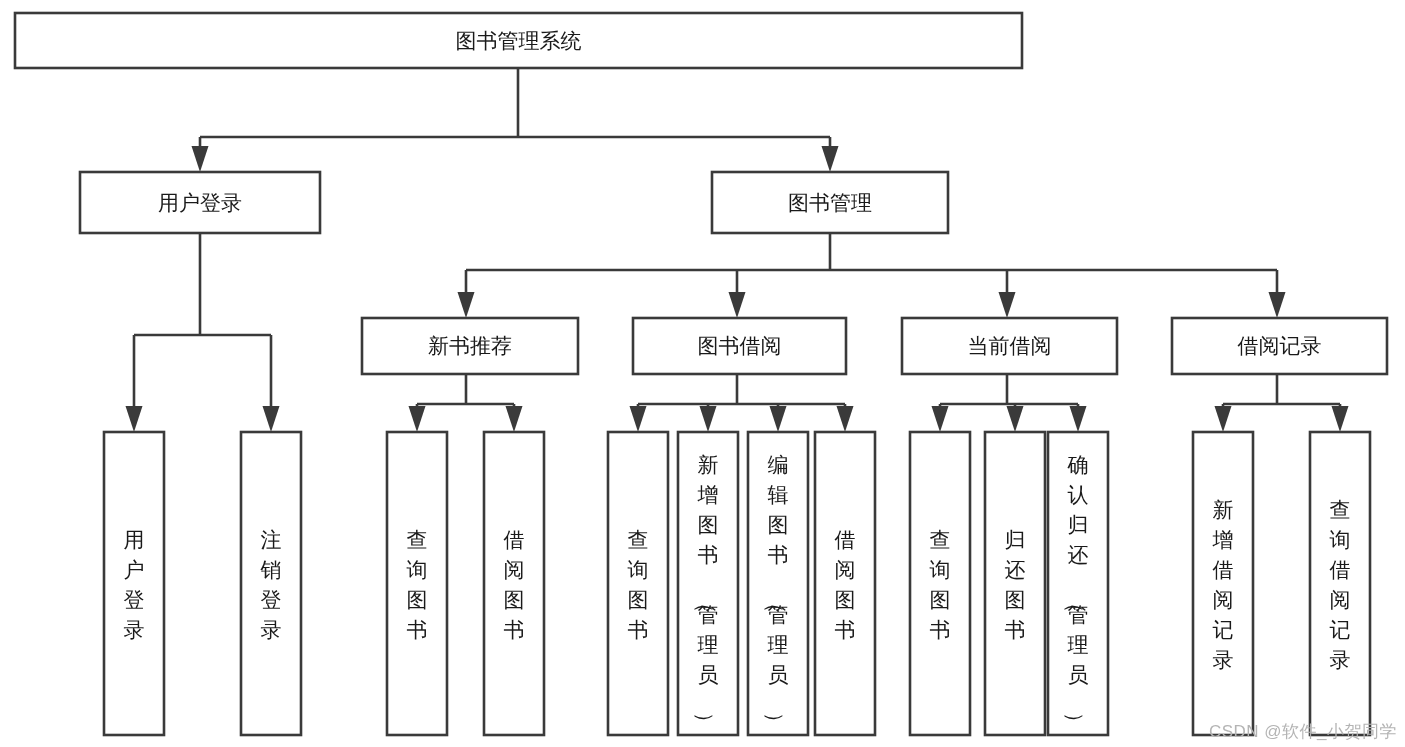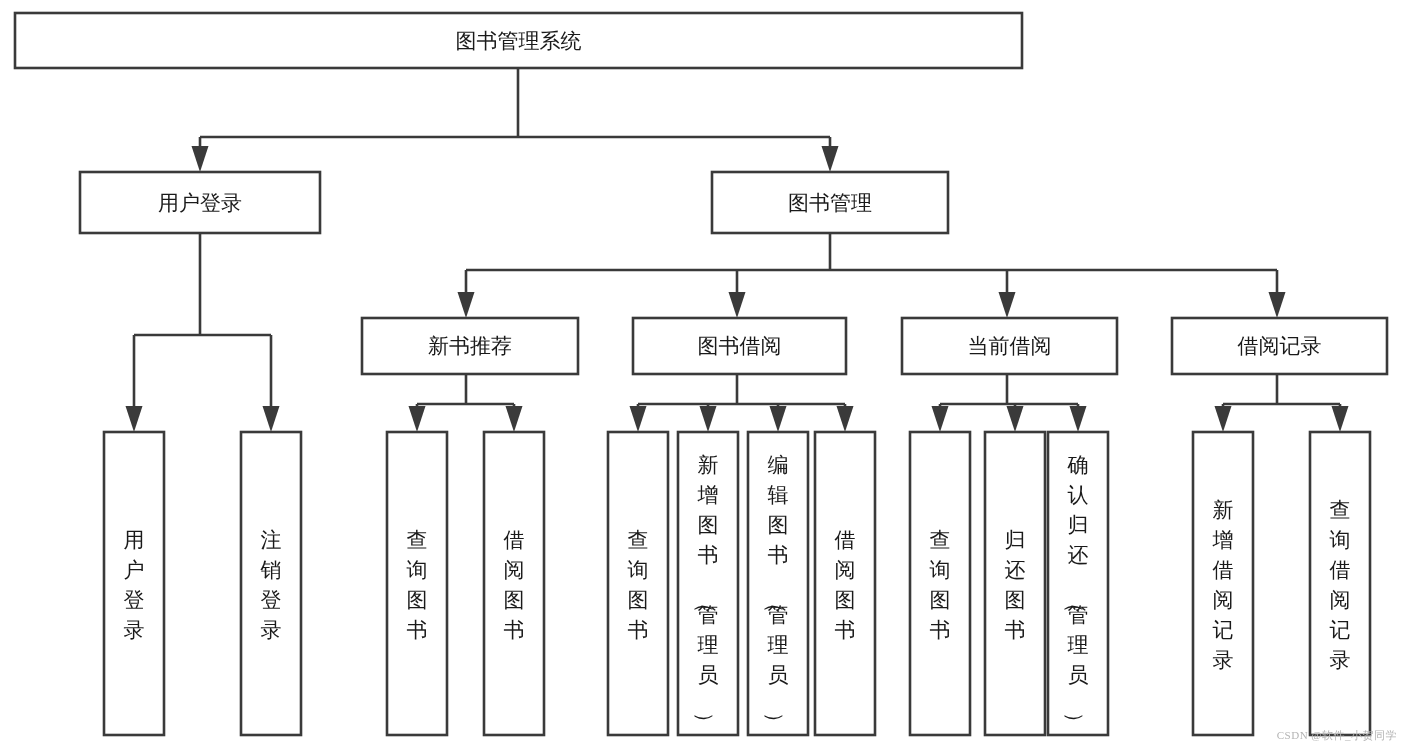--- a/index.html
+++ b/index.html
@@ -46,24 +46,24 @@
     stroke-linecap: butt;
   }
   .arrow-head {
     fill: #3a3a3a;
     stroke: none;
   }
   .watermark {
     position: absolute;
     right: 8px;
     bottom: 4px;
-    font-size: 11px;
+    font-size: 17px;
     color: #b4b4b4;
     letter-spacing: 0.5px;
-    font-family: Liberation Serif, serif;
+    font-family: Liberation Sans, sans-serif;
     white-space: nowrap;
     pointer-events: none;
   }
 </style>
 </head>
 <body>
 
 <div id="diagram-root">
   <svg id="diagram-svg" width="1405" height="747" viewBox="0 0 1405 747" xmlns="http://www.w3.org/2000/svg">
     <g id="connectors-layer">

